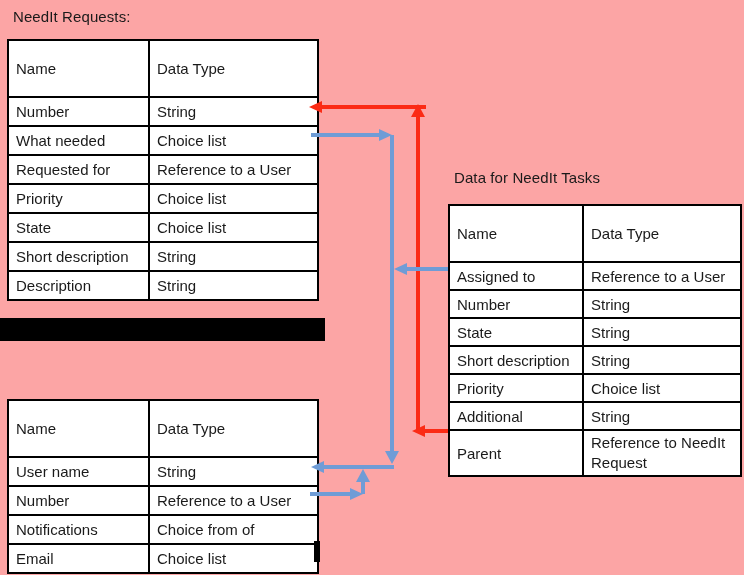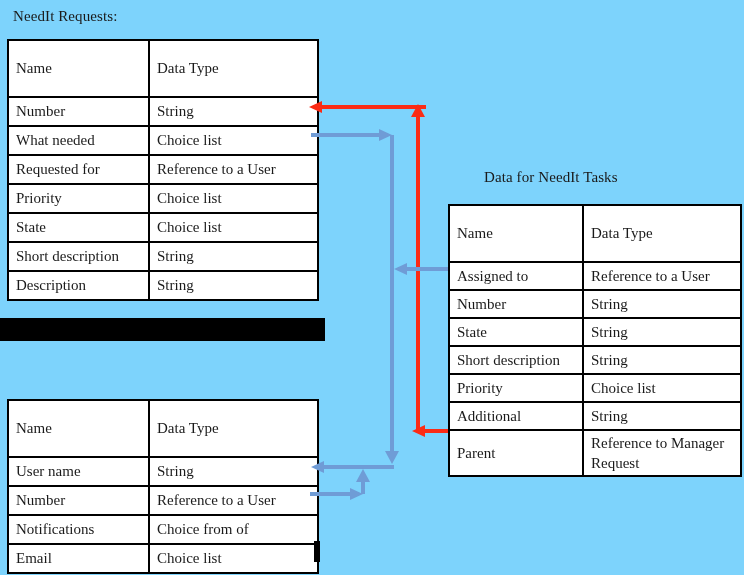--- a/index.html
+++ b/index.html
@@ -1,18 +1,18 @@
 <!DOCTYPE html>
 <html style="--red: #fb2b15; --blue: #6f9cd6;"><head>
 <meta charset="utf-8">
 <style>
   html,body{margin:0;padding:0;background:#ffffff;}
   #canvas{
-    position:relative;width:744px;height:575px;background:#7dd3fc;
-    font-family:Liberation Serif, serif;color:#1a1a1a;overflow:hidden;
+    position:relative;width:744px;height:575px;background:#fca5a5;
+    font-family:Liberation Sans, sans-serif;color:#1a1a1a;overflow:hidden;
   }
   .title{
     position:absolute;font-size:15px;font-weight:500;letter-spacing:.1px;white-space:nowrap;
   }
   table.dt{
     position:absolute;border-collapse:collapse;table-layout:fixed;background:#fff;
   }
   table.dt td{
     border:2px solid #000;font-size:15px;padding:0 0 0 7px;vertical-align:middle;
     overflow:hidden;white-space:nowrap;
@@ -33,21 +33,21 @@
   .tri.up-blue{border-left:7px solid transparent;border-right:7px solid transparent;border-bottom:13px solid var(--blue);}
   .tri.down-blue{border-left:7px solid transparent;border-right:7px solid transparent;border-top:13px solid var(--blue);}
   .blackbox{position:absolute;background:#000;}
 </style>
 </head>
 <body>
 
 <div id="canvas">
 
   <div class="title" style="left:13px;top:8px;">NeedIt Requests:</div>
-  <div class="title" style="left:484px;top:169px;">Data for NeedIt Tasks</div>
+  <div class="title" style="left:454px;top:169px;">Data for NeedIt Tasks</div>
 
   <table class="dt" id="requests-table" style="left:7px;top:39px;width:310px;">
     <colgroup>
         <col style="width:141px">
         <col style="width:169px">
       </colgroup>
     <tbody>
         <tr class="hdr">
       <td>Name</td>
       <td>Data Type</td>
@@ -145,21 +145,21 @@
     <tr class="row">
           <td>Priority</td>
           <td>Choice list</td>
         </tr>
     <tr class="row">
           <td>Additional</td>
           <td>String</td>
         </tr>
     <tr class="tall">
           <td style="vertical-align:middle">Parent</td>
-          <td class="wrap">Reference to Manager Request</td>
+          <td class="wrap">Reference to NeedIt Request</td>
         </tr>
   </tbody>
     </table>
 
   <div class="tri left-red" style="left:309px;top:101px;"></div>
   <div class="seg red" style="left:320px;top:105px;width:106px;height:4px;"></div>
   <div class="tri up-red" style="left:411px;top:104px;"></div>
   <div class="seg red" style="left:416px;top:115px;width:4px;height:316px;"></div>
   <div class="tri left-red" style="left:412px;top:425px;"></div>
   <div class="seg red" style="left:424px;top:429px;width:24px;height:4px;"></div>

